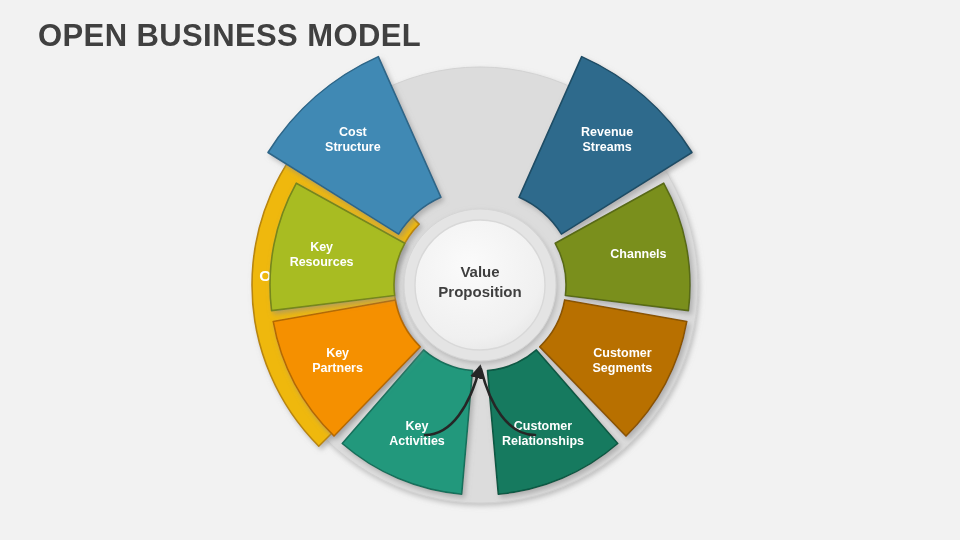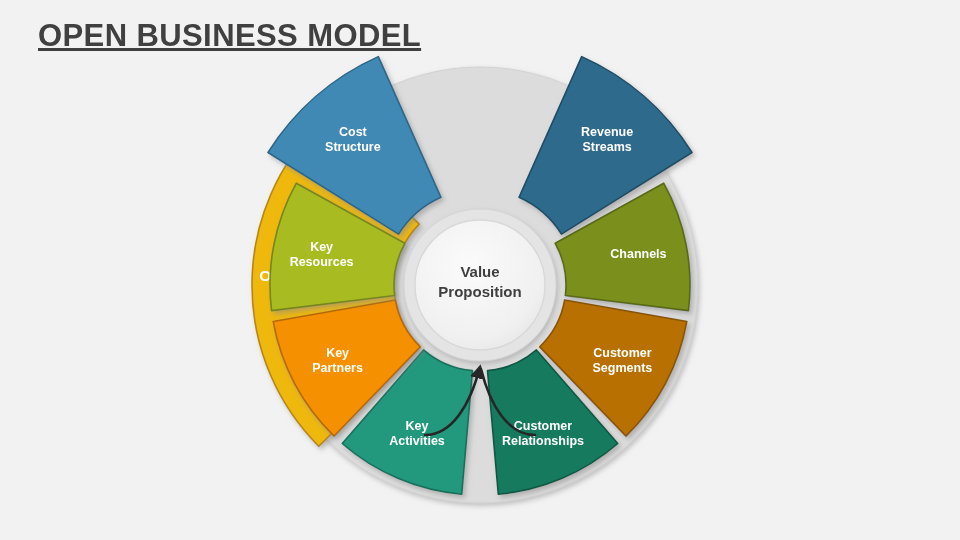--- a/index.html
+++ b/index.html
@@ -23,21 +23,20 @@
   }
   #slide-title {
     position: absolute;
     left: 38px;
     top: 18px;
     font-size: 31px;
     font-weight: bold;
     color: #404040;
     letter-spacing: 0.4px;
     white-space: nowrap;
-    text-decoration: underline;
   }
   #wheel-wrap {
     position: absolute;
     left: 0;
     top: 0;
     width: 960px;
     height: 540px;
   }
   svg { display: block; }
   .seg-label {

